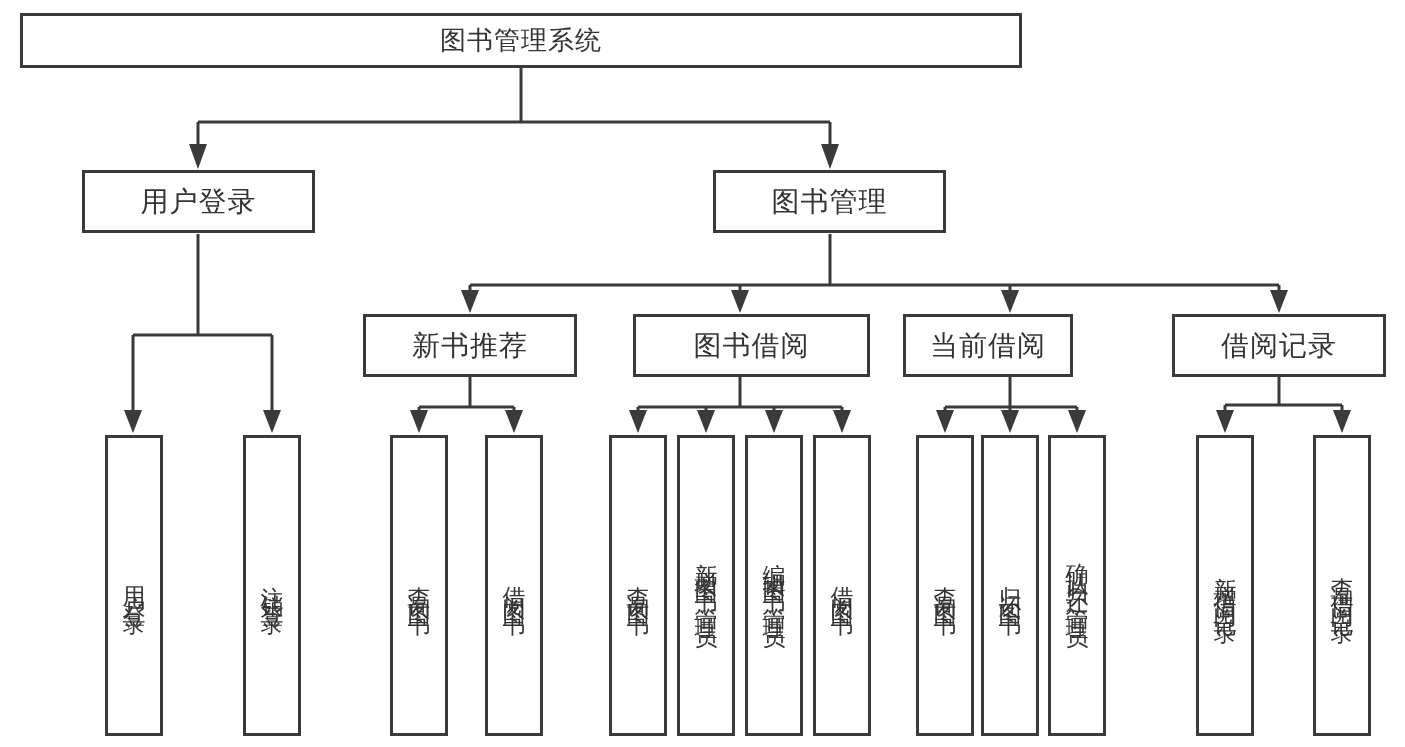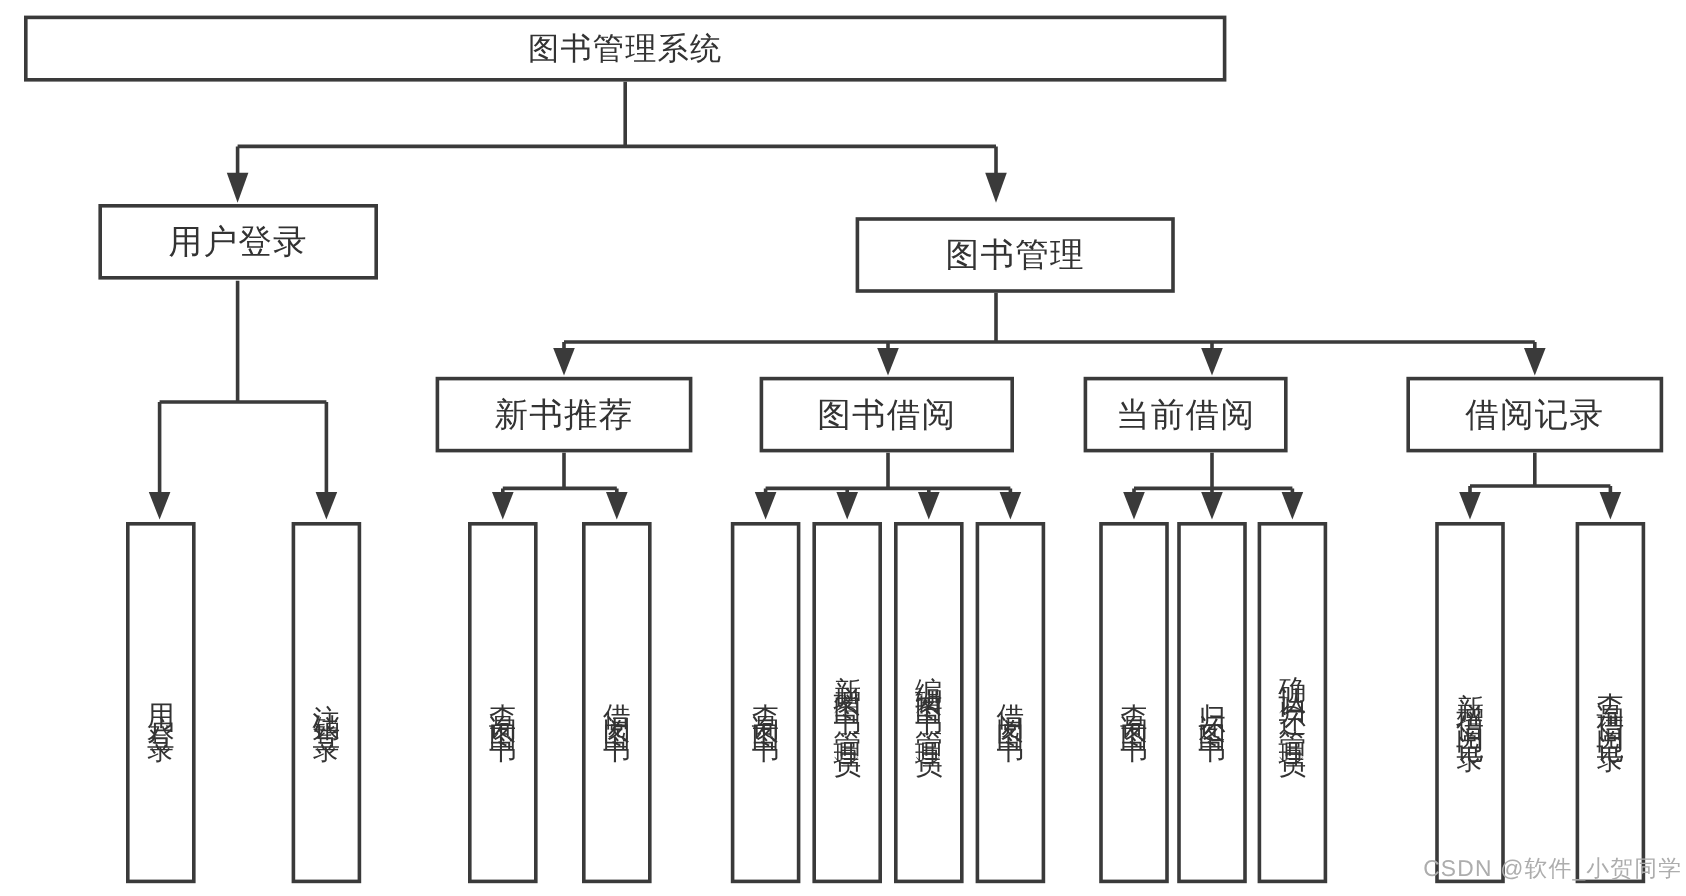--- a/index.html
+++ b/index.html
@@ -116,24 +116,24 @@
       <polygon points="1001,410 1019,410 1010,433"></polygon>
       <polygon points="1068,410 1086,410 1077,433"></polygon>
       <polygon points="1216,410 1234,410 1225,433"></polygon>
       <polygon points="1333,410 1351,410 1342,433"></polygon>
     </g>
   </svg>
 
   <div class="node h-node root-node" style="left:20px;top:13px;width:1002px;height:55px">图书管理系统</div>
 
   <div class="node h-node lvl1-node" style="left:82px;top:170px;width:233px;height:63px">用户登录</div>
-  <div class="node h-node lvl1-node" style="left:713px;top:181px;width:266px;height:63px">图书管理</div>
+  <div class="node h-node lvl1-node" style="left:713px;top:170px;width:233px;height:63px">图书管理</div>
 
   <div class="node h-node" style="left:363px;top:314px;width:214px;height:63px">新书推荐</div>
-  <div class="node h-node" style="left:633px;top:314px;width:212px;height:63px">图书借阅</div>
+  <div class="node h-node" style="left:633px;top:314px;width:237px;height:63px">图书借阅</div>
   <div class="node h-node" style="left:903px;top:314px;width:170px;height:63px">当前借阅</div>
   <div class="node h-node" style="left:1172px;top:314px;width:214px;height:63px">借阅记录</div>
 
   <div class="node v-node" style="left:105px;top:435px">用户登录</div>
   <div class="node v-node" style="left:243px;top:435px">注销登录</div>
 
   <div class="node v-node" style="left:390px;top:435px">查询图书</div>
   <div class="node v-node" style="left:485px;top:435px">借阅图书</div>
 
   <div class="node v-node" style="left:609px;top:435px">查询图书</div>
@@ -141,15 +141,14 @@
   <div class="node v-node" style="left:745px;top:435px">编辑图书（管理员）</div>
   <div class="node v-node" style="left:813px;top:435px">借阅图书</div>
 
   <div class="node v-node" style="left:916px;top:435px">查询图书</div>
   <div class="node v-node" style="left:981px;top:435px">归还图书</div>
   <div class="node v-node" style="left:1048px;top:435px">确认归还（管理员）</div>
 
   <div class="node v-node" style="left:1196px;top:435px">新增借阅记录</div>
   <div class="node v-node" style="left:1313px;top:435px">查询借阅记录</div>
 
-  <div class="watermark">CSDN @软件_小贺同学</div>
 
 </div>
 
 </body></html>

